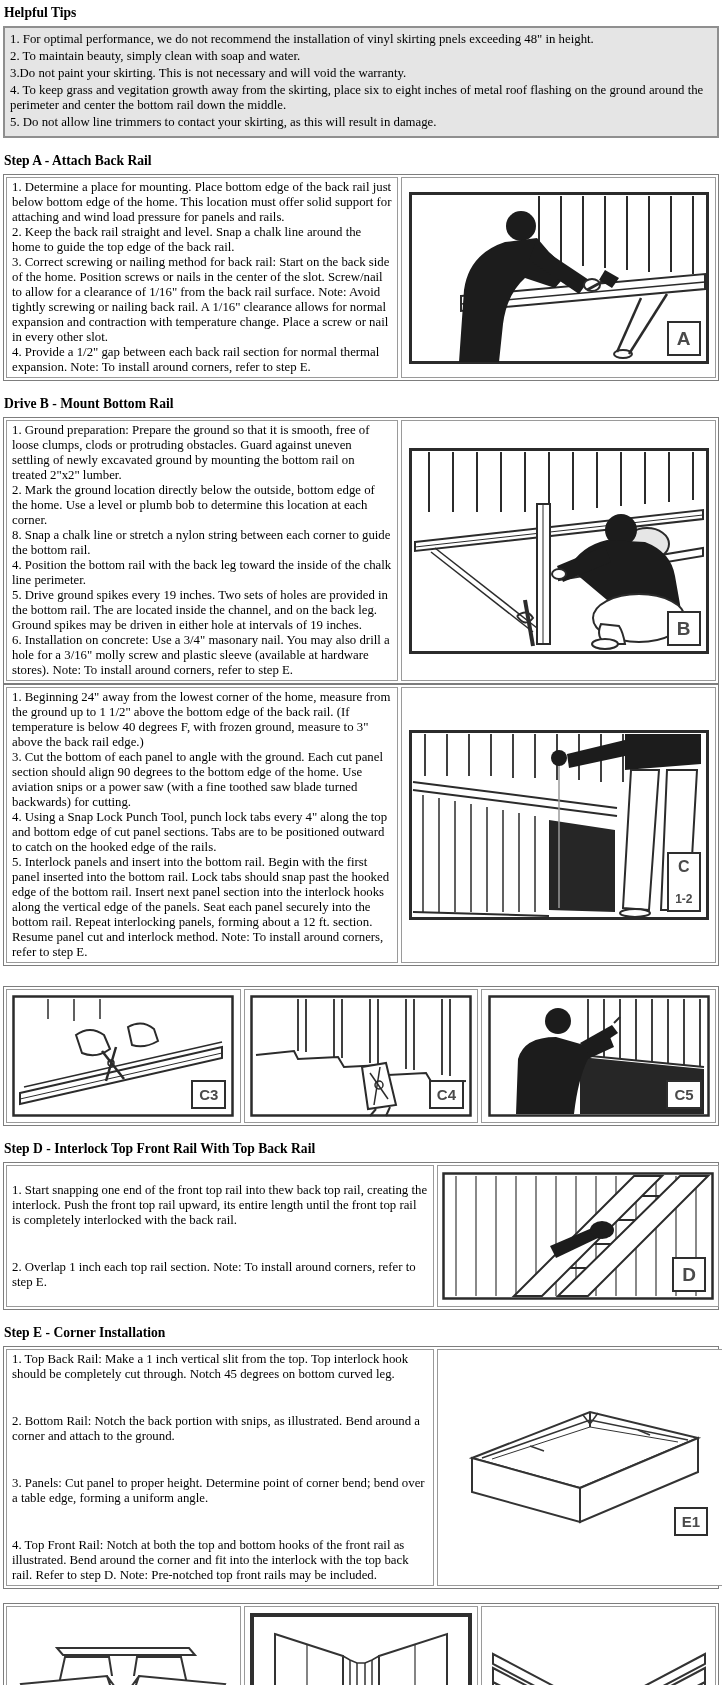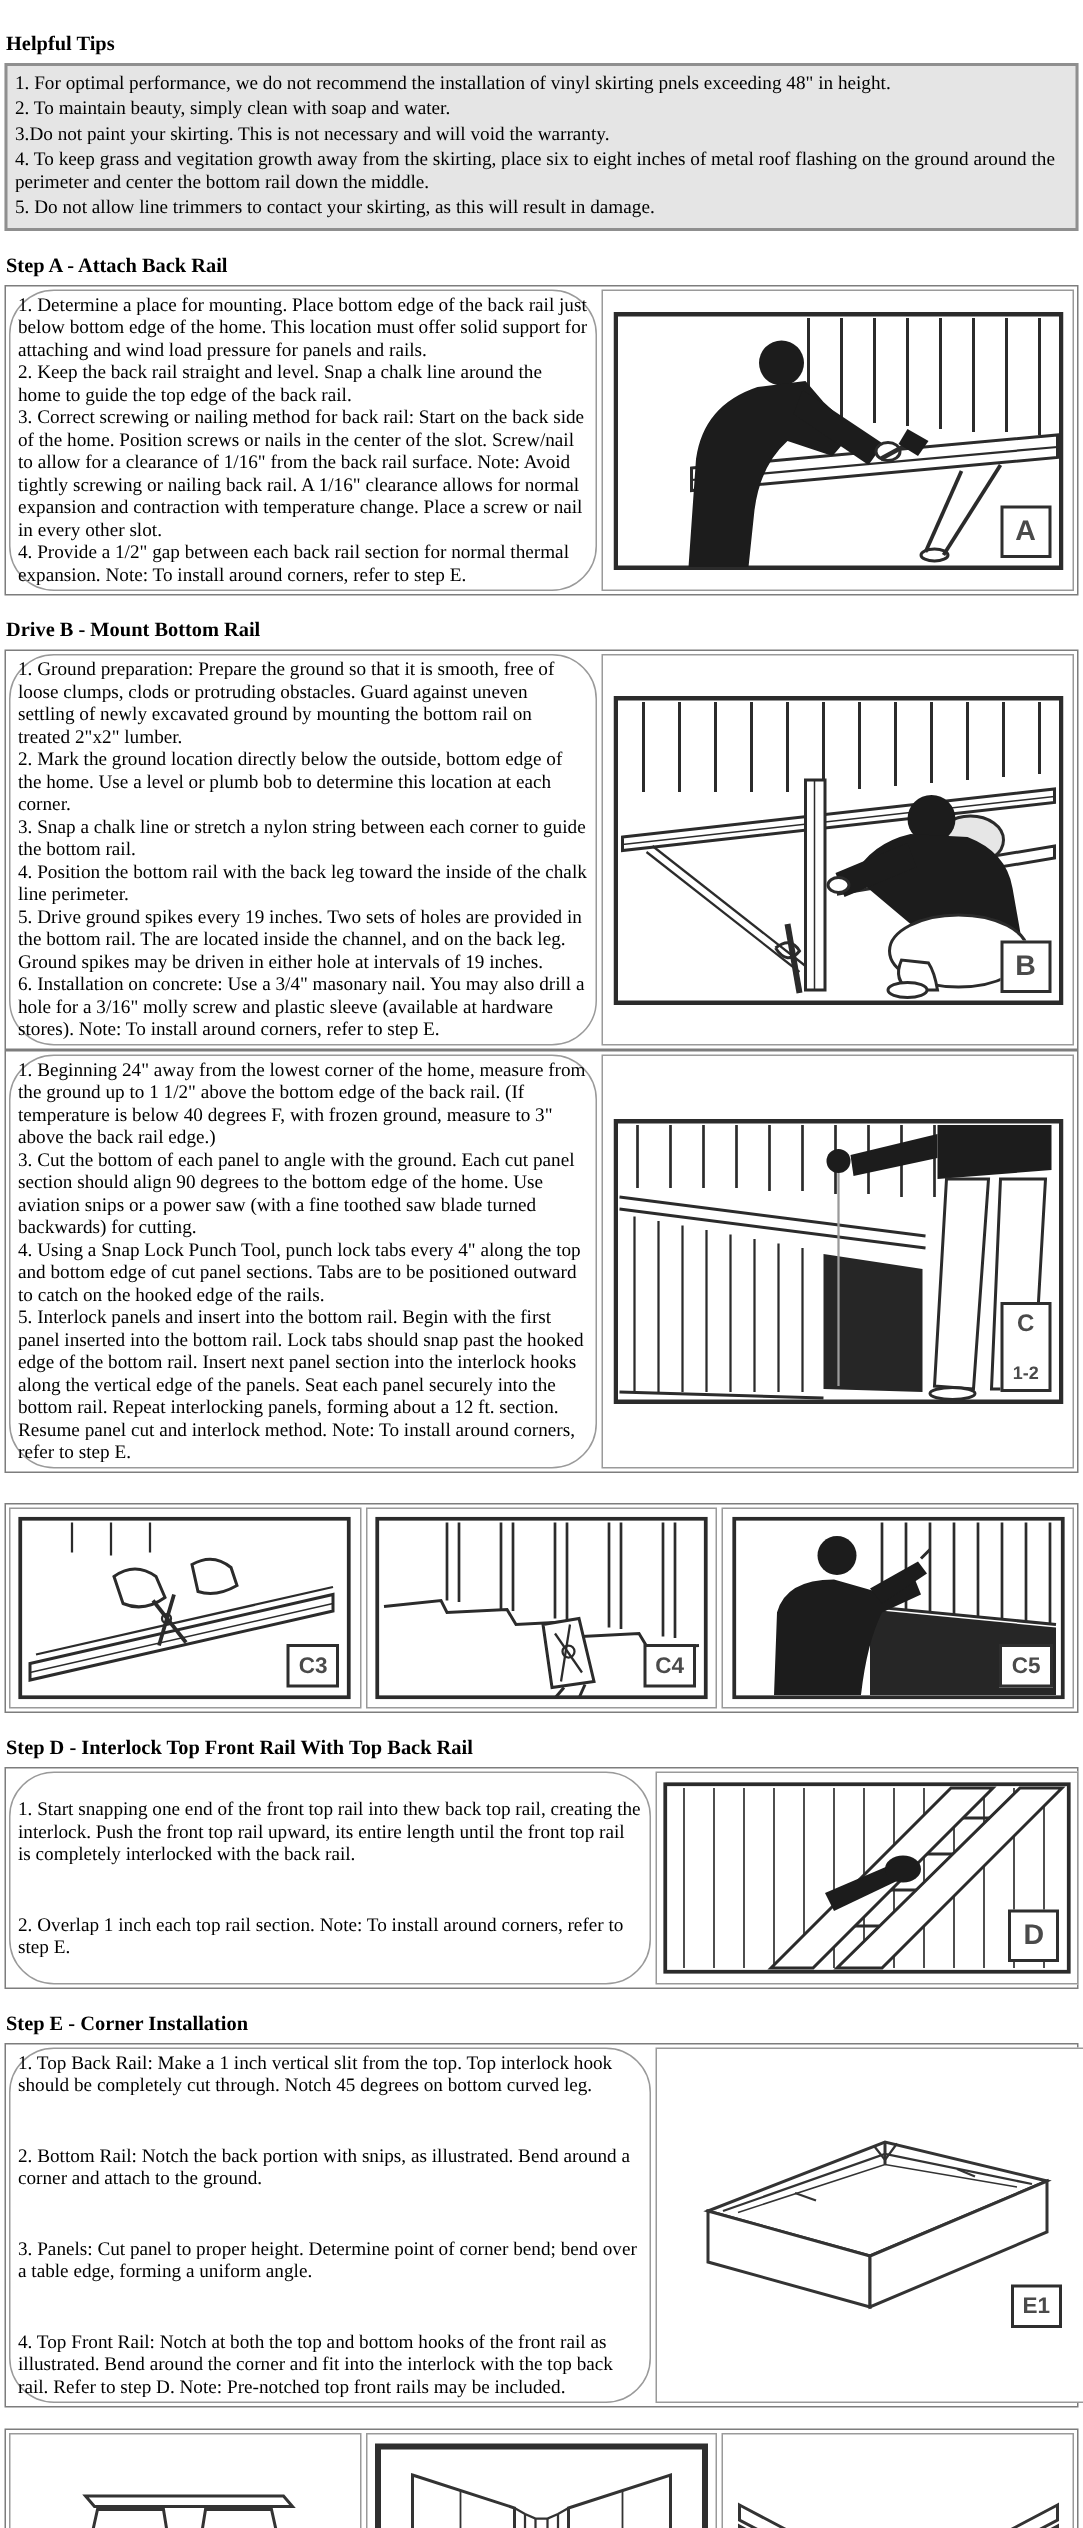--- a/index.html
+++ b/index.html
@@ -9,21 +9,21 @@
     color:#000;
     font-family:"Liberation Serif","DejaVu Serif",serif;
     font-size:12.8px;
     line-height:15px;
   }
   .page { padding:4px 3px 2px 3px; }
 
   .doc-heading {
     font-size:13.6px;
     font-weight:bold;
-    margin:16px 0 5px 1px;
+    margin:0 0 5px 1px;
     line-height:17px;
   }
   .step-heading { margin-top:14px; }
 
   .tips-box {
     border:2px solid #8f8f8f;
     background:#e5e5e5;
     padding:3px 5px 5px 5px;
   }
   .tips-box p { margin:0; padding:1px 0; }
@@ -34,21 +34,20 @@
     display:flex;
     gap:3px;
     align-items:stretch;
   }
   .cell { border:1px solid #9a9a9a; background:#fff; }
   .text-cell {
     padding:2px 5px;
     display:flex;
     flex-direction:column;
     justify-content:center;
-    border-radius:30px;
   }
   .text-cell p { margin:0; }
   .wA { width:392px; flex:0 0 392px; }
   .wD { width:428px; flex:0 0 428px;gap:32px; }
   .img-cell {
     flex:1;
     display:flex;
     align-items:center;
     justify-content:center;
     padding:6px 4px;
@@ -142,21 +141,21 @@
         <div class="fig-label" style="right:8px; bottom:8px;">A</div>
       </div>
     </div>
   </div>
 
   <h2 class="doc-heading step-heading">Drive B - Mount Bottom Rail</h2>
   <div class="step-table">
     <div class="cell text-cell wA">
       <p>1. Ground preparation: Prepare the ground so that it is smooth, free of loose clumps, clods or protruding obstacles. Guard against uneven settling of newly excavated ground by mounting the bottom rail on treated 2"x2" lumber.</p>
       <p>2. Mark the ground location directly below the outside, bottom edge of the home. Use a level or plumb bob to determine this location at each corner.</p>
-      <p>3. Snap a chalk line or stretch a nylon string between each corner to guide the bottom rail.</p>
+      <p>8. Snap a chalk line or stretch a nylon string between each corner to guide the bottom rail.</p>
       <p>4. Position the bottom rail with the back leg toward the inside of the chalk line perimeter.</p>
       <p>5. Drive ground spikes every 19 inches. Two sets of holes are provided in the bottom rail. The are located inside the channel, and on the back leg. Ground spikes may be driven in either hole at intervals of 19 inches.</p>
       <p>6. Installation on concrete: Use a 3/4" masonary nail. You may also drill a hole for a 3/16" molly screw and plastic sleeve (available at hardware stores). Note: To install around corners, refer to step E.</p>
     </div>
     <div class="cell img-cell">
       <div class="fig-wrap">
         <svg width="300" height="206" viewBox="0 0 300 206">
           <rect x="1.5" y="1.5" width="297" height="203" fill="#ffffff" stroke="#2b2b2b" stroke-width="3"></rect>
           <g stroke="#2b2b2b" stroke-width="2">
             <line x1="20" y1="4" x2="20" y2="64"></line>

